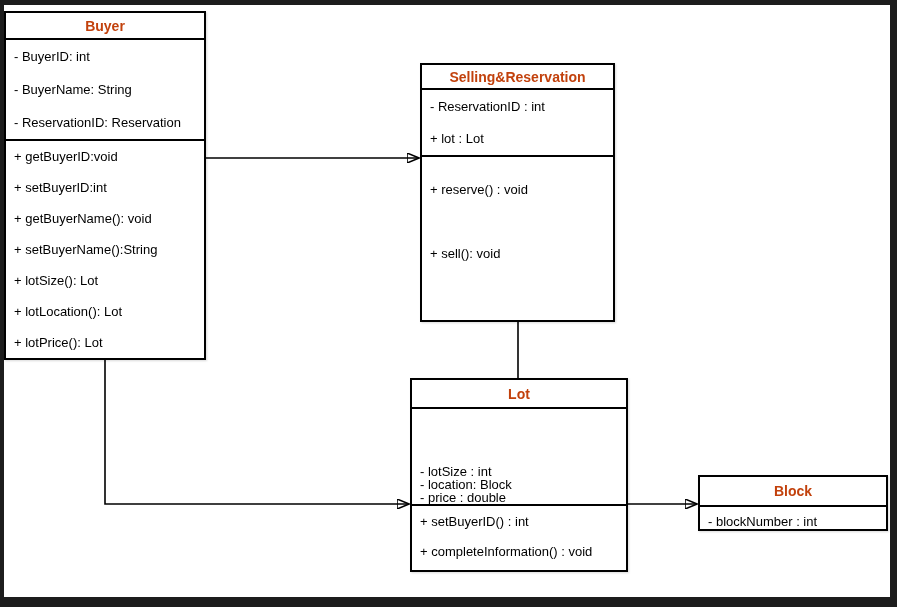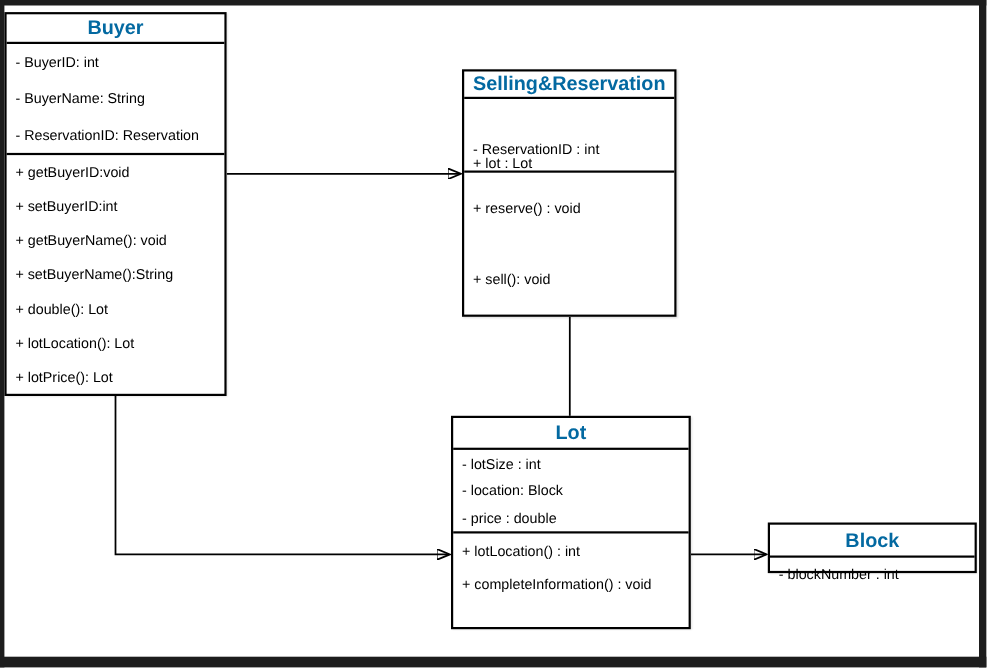--- a/index.html
+++ b/index.html
@@ -44,22 +44,22 @@
     border: 2px solid #000000;
     z-index: 2;
     display: flex;
     flex-direction: column;
     box-shadow: 1px 1px 2px rgba(0,0,0,0.15);
   }
   .uml-title {
     box-sizing: border-box;
     border-bottom: 2px solid #000000;
     font-weight: bold;
-    font-size: 18px;
-    color: #0369a1;
+    font-size: 14px;
+    color: #c2410c;
     display: flex;
     align-items: center;
     justify-content: center;
     flex: 0 0 auto;
   }
   .uml-section {
     box-sizing: border-box;
     display: flex;
     flex-direction: column;
     justify-content: space-around;
@@ -76,31 +76,31 @@
     white-space: nowrap;
     line-height: 1;
   }
 
   
   #cls-buyer   { left: 4px;   top: 11px;  width: 202px; height: 349px; }
   #cls-buyer   .uml-title { height: 27px; }
   #cls-buyer   .attrs     { height: 101px; }
   #cls-buyer   .methods   { height: 217px; }
 
-  #cls-selling { left: 420px; top: 63px;  width: 195px; height: 225px; }
+  #cls-selling { left: 420px; top: 63px;  width: 195px; height: 259px; }
   #cls-selling .uml-title { height: 25px; }
-  #cls-selling .attrs     { height: 67px; justify-content: flex-end; }
+  #cls-selling .attrs     { height: 67px; }
   #cls-selling .methods   { height: 129px; }
 
   #cls-lot     { left: 410px; top: 378px; width: 218px; height: 194px; }
   #cls-lot     .uml-title { height: 29px; }
-  #cls-lot     .attrs     { height: 76px; }
+  #cls-lot     .attrs     { height: 97px; justify-content: flex-end; }
   #cls-lot     .methods   { height: 61px; }
 
-  #cls-block   { left: 698px; top: 475px; width: 190px; height: 46px; }
+  #cls-block   { left: 698px; top: 475px; width: 190px; height: 56px; }
   #cls-block   .uml-title { height: 30px; }
   #cls-block   .attrs     { height: 28px; }
 </style>
 </head>
 <body>
 
 <div class="canvas">
 
   <div class="frame-bar frame-top"></div>
   <div class="frame-bar frame-left"></div>
@@ -124,21 +124,21 @@
     <div class="uml-section attrs has-divider">
         <div class="member">- BuyerID: int</div>
         <div class="member">- BuyerName: String</div>
         <div class="member">- ReservationID: Reservation</div>
       </div>
     <div class="uml-section methods">
         <div class="member">+ getBuyerID:void</div>
         <div class="member">+ setBuyerID:int</div>
         <div class="member">+ getBuyerName(): void</div>
         <div class="member">+ setBuyerName():String</div>
-        <div class="member">+ double(): Lot</div>
+        <div class="member">+ lotSize(): Lot</div>
         <div class="member">+ lotLocation(): Lot</div>
         <div class="member">+ lotPrice(): Lot</div>
       </div>
   </div>
 
   <div class="uml-class" id="cls-selling">
     <div class="uml-title">Selling&amp;Reservation</div>
     <div class="uml-section attrs has-divider">
         <div class="member">- ReservationID : int</div>
         <div class="member">+ lot : Lot</div>
@@ -150,21 +150,21 @@
   </div>
 
   <div class="uml-class" id="cls-lot">
     <div class="uml-title">Lot</div>
     <div class="uml-section attrs has-divider">
         <div class="member">- lotSize : int</div>
         <div class="member">- location: Block</div>
         <div class="member">- price : double</div>
       </div>
     <div class="uml-section methods">
-        <div class="member">+ lotLocation() : int</div>
+        <div class="member">+ setBuyerID() : int</div>
         <div class="member">+ completeInformation() : void</div>
       </div>
   </div>
 
   <div class="uml-class" id="cls-block">
     <div class="uml-title">Block</div>
     <div class="uml-section attrs">
         <div class="member">- blockNumber : int</div>
       </div>
   </div>

